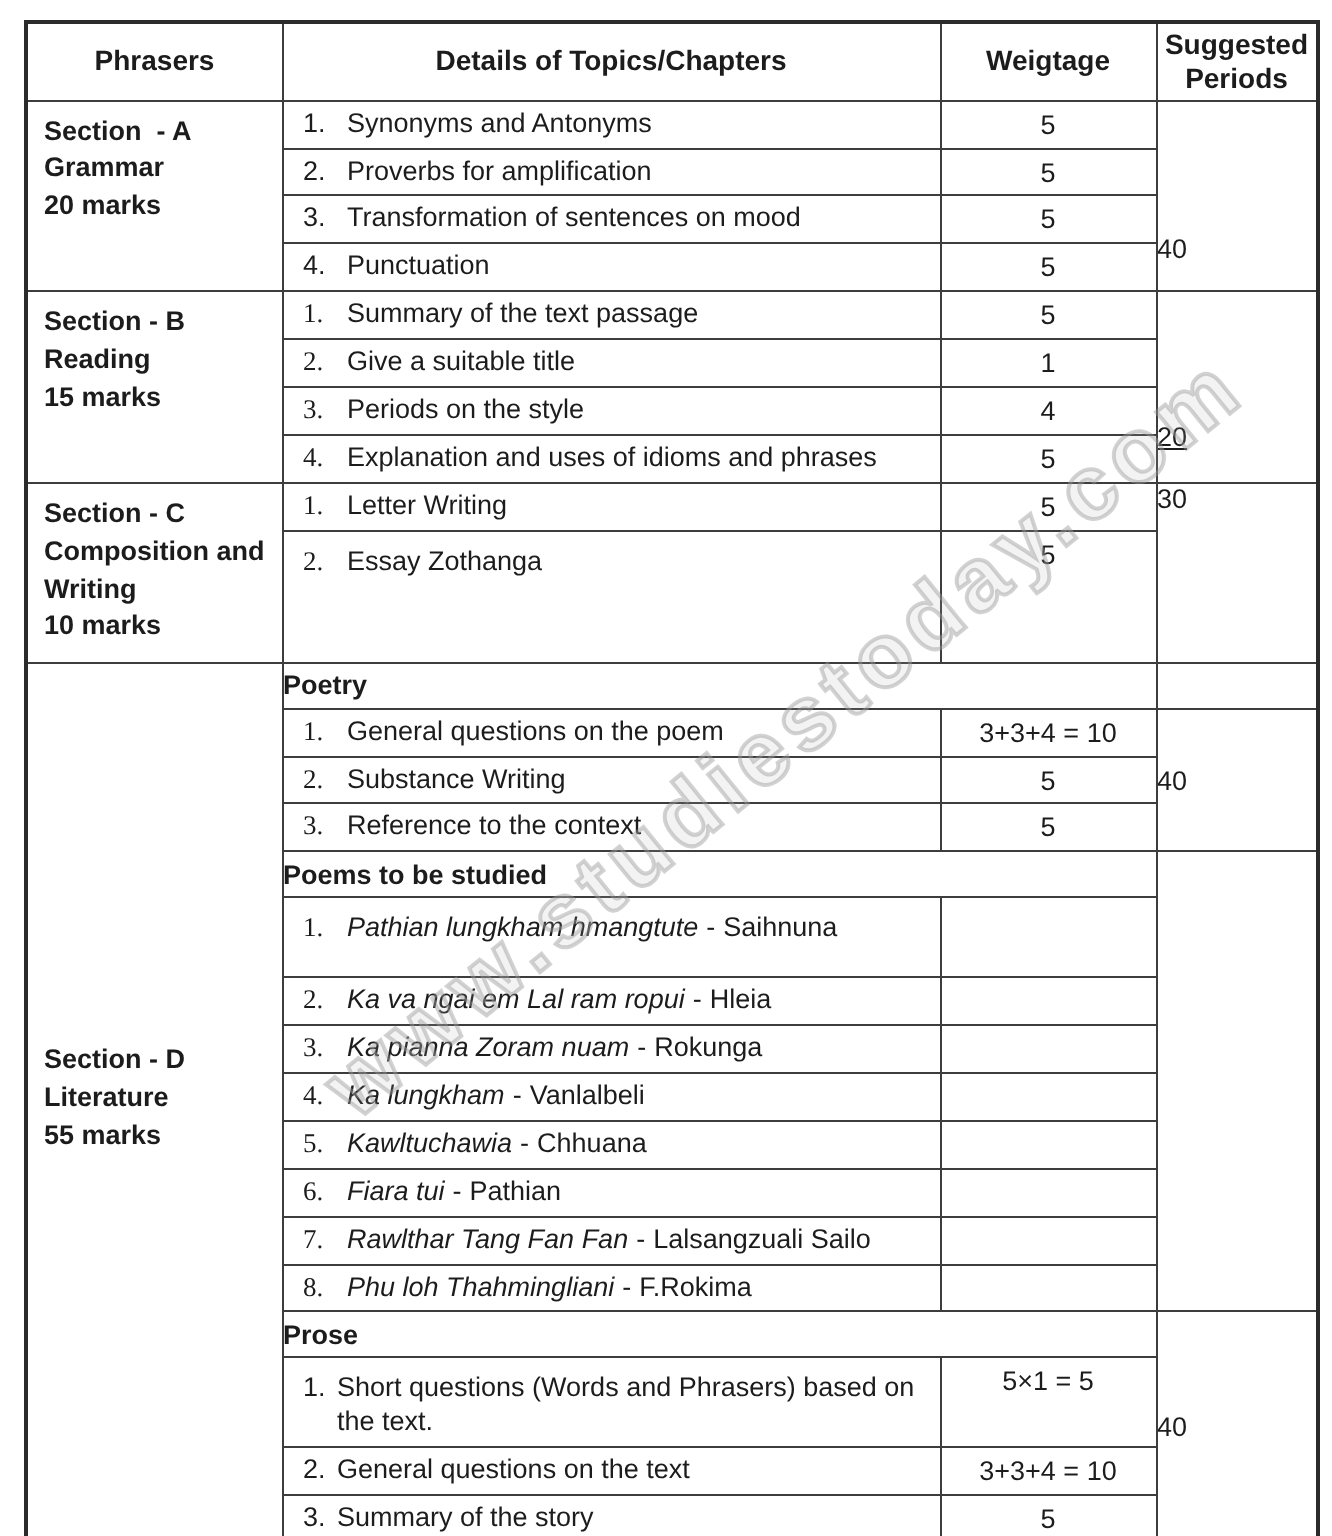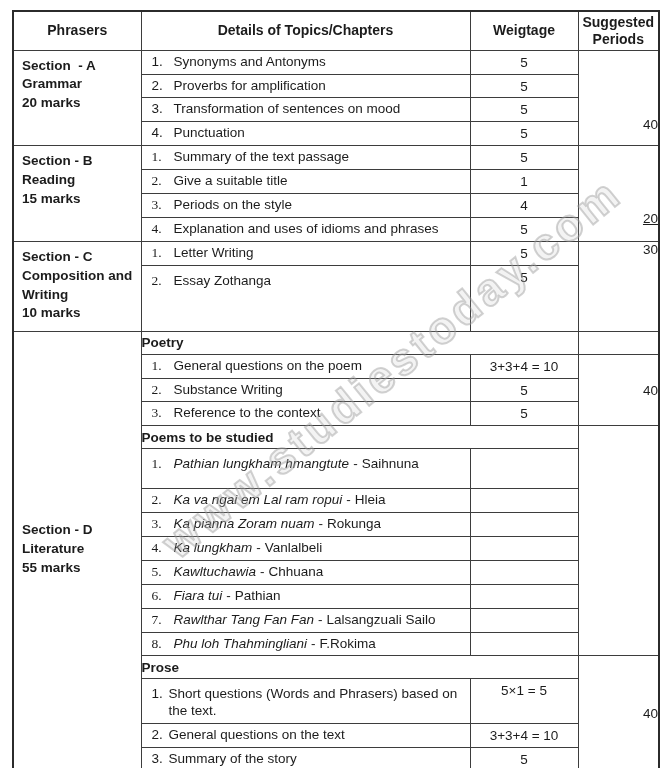--- a/index.html
+++ b/index.html
@@ -26,21 +26,21 @@
   th{font-weight:bold;text-align:center;font-size:14px;line-height:1.2;padding:2px;}
   .sec-cell{vertical-align:top;padding:6px 4px 4px 8px;font-weight:bold;line-height:1.4;}
   .sec-cell.middle{vertical-align:middle;padding-top:0;}
   .sec-line{display:block;white-space:pre-wrap;}
   .marks{}
   .topic{display:flex;align-items:flex-start;padding:3px 4px 3px 10px;line-height:1.25;}
   .topic .num{flex:0 0 22px;}
   .topic .num.serif{font-family:"Liberation Serif", serif;}
   .topic .num.narrow{flex:0 0 17px;}
   .weight{text-align:center;}
-  .periods{text-align:right;}
+  .periods{text-align:left;}
   .vtop{vertical-align:top;padding-top:4px;}
   .subhead{text-align:left;font-weight:bold;}
   .per-a{vertical-align:bottom;padding-bottom:13px;}
   .per-b{vertical-align:bottom;padding-bottom:15px;text-decoration:underline;}
   .per-c{vertical-align:top;}
   .poem-title{font-style:italic;}
   .sep{margin:0 4px;}
 </style>
 </head>
 <body>

